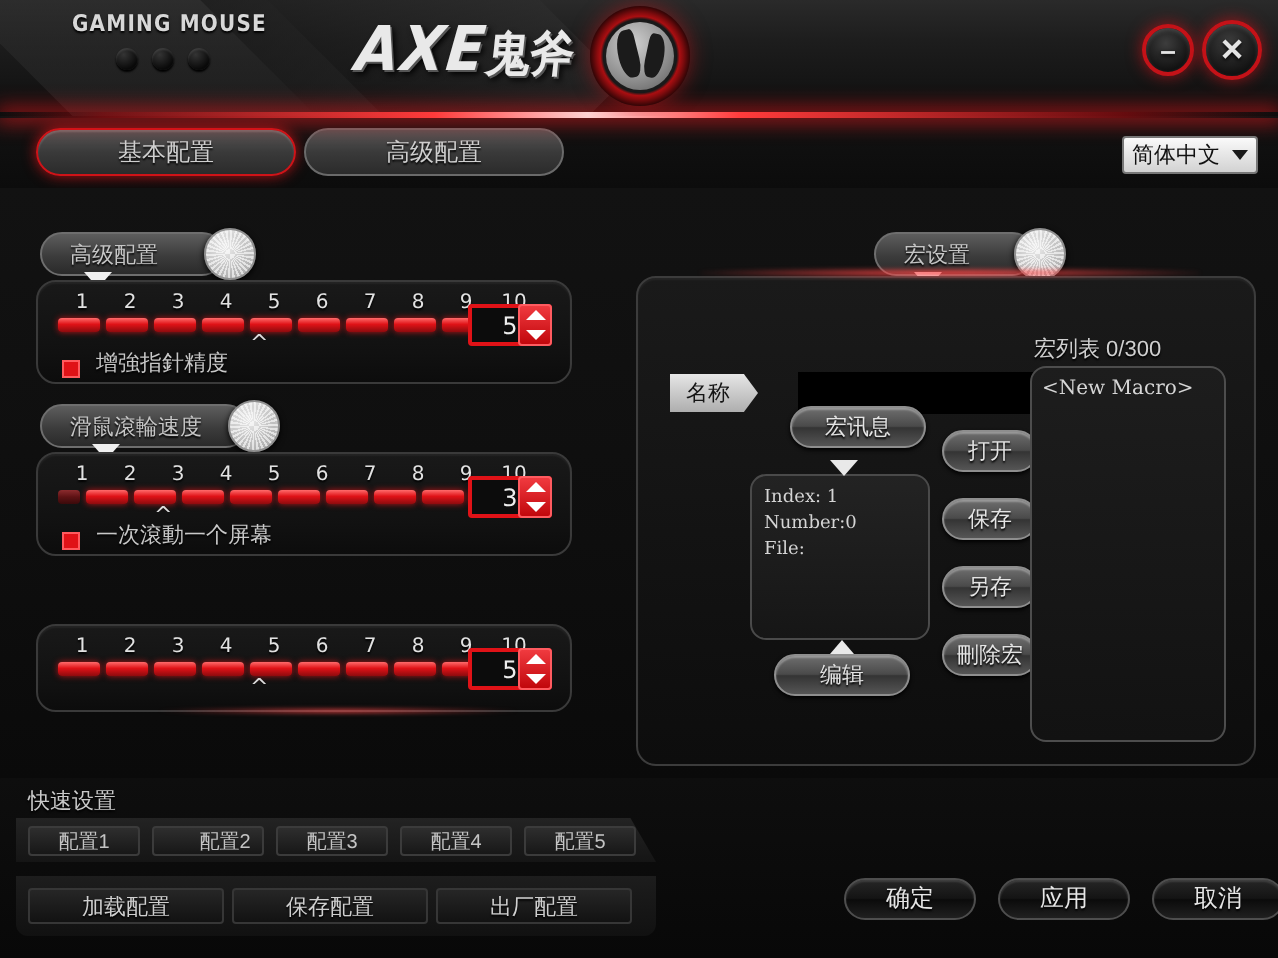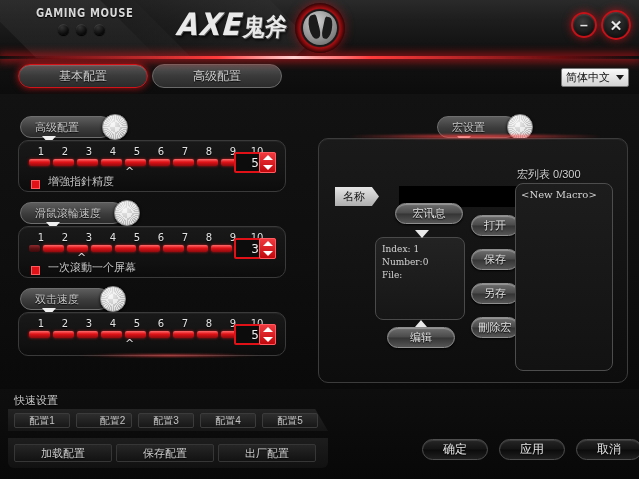--- a/index.html
+++ b/index.html
@@ -664,25 +664,20 @@
         <span class="box"></span>
         <span class="lab">一次滾動一个屏幕</span>
       </div>
     </div>
     <div class="val-box" style="left:234px; top:144px;">3</div>
     <div class="spin" style="left:259px; top:144px;">
       <span class="up"></span>
       <span class="dn"></span>
     </div>
 
-    <div class="sec-head" style="left:20px; top:194px; width:110px;">
-      <div class="pill" style="width:90px;">双击速度</div>
-      <div class="knob" style="left:80px;"></div>
-      <div class="ptr" style="left:22px;"></div>
-    </div>
     <div class="slider-card" style="left:18px; top:218px; width:268px; height:44px;">
       <div class="ticks">
         <span>1</span>
         <span>2</span>
         <span>3</span>
         <span>4</span>
         <span>5</span>
         <span>6</span>
         <span>7</span>
         <span>8</span>

